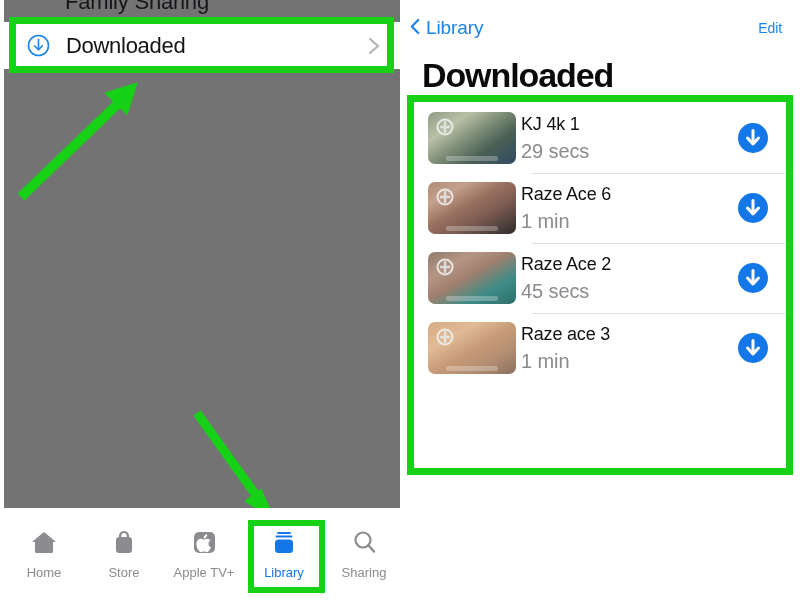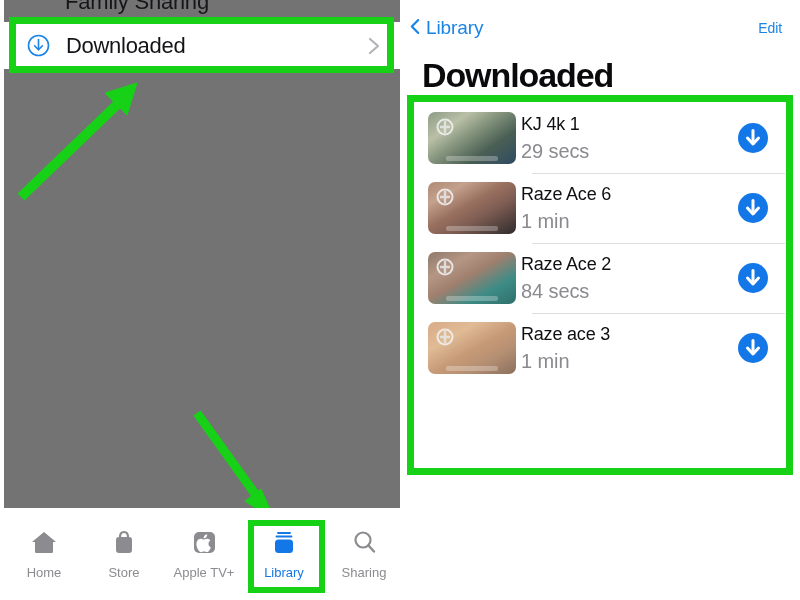--- a/index.html
+++ b/index.html
@@ -435,21 +435,21 @@
     <div class="dl-row">
       <div class="dl-thumb" style="background:linear-gradient(150deg,#8e7a6c 0%,#b59684 26%,#a07f6e 46%,#3f8c86 72%,#2d6f6b 100%);">
         <svg class="crosshair" viewBox="0 0 20 18">
           <circle cx="10" cy="9" r="7.5" fill="none" stroke="#f2f2f2" stroke-width="2"></circle>
           <path d="M5 9 L15 9 M10 3 L10 15" stroke="#e8e8e8" stroke-width="2.4"></path>
         </svg>
         <div class="hud"></div>
       </div>
       <div class="dl-text">
         <div class="dl-title">Raze Ace 2</div>
-        <div class="dl-sub">84 secs</div>
+        <div class="dl-sub">45 secs</div>
       </div>
       <div class="dl-action">
         <svg viewBox="0 0 30 30" width="30" height="30">
           <circle cx="15" cy="15" r="15" fill="#1477e8"></circle>
           <line x1="15" y1="7.5" x2="15" y2="20" stroke="#fff" stroke-width="3" stroke-linecap="round"></line>
           <polyline points="9.5,15 15,21 20.5,15" fill="none" stroke="#fff" stroke-width="3" stroke-linecap="round" stroke-linejoin="round"></polyline>
         </svg>
       </div>
     </div>
 

